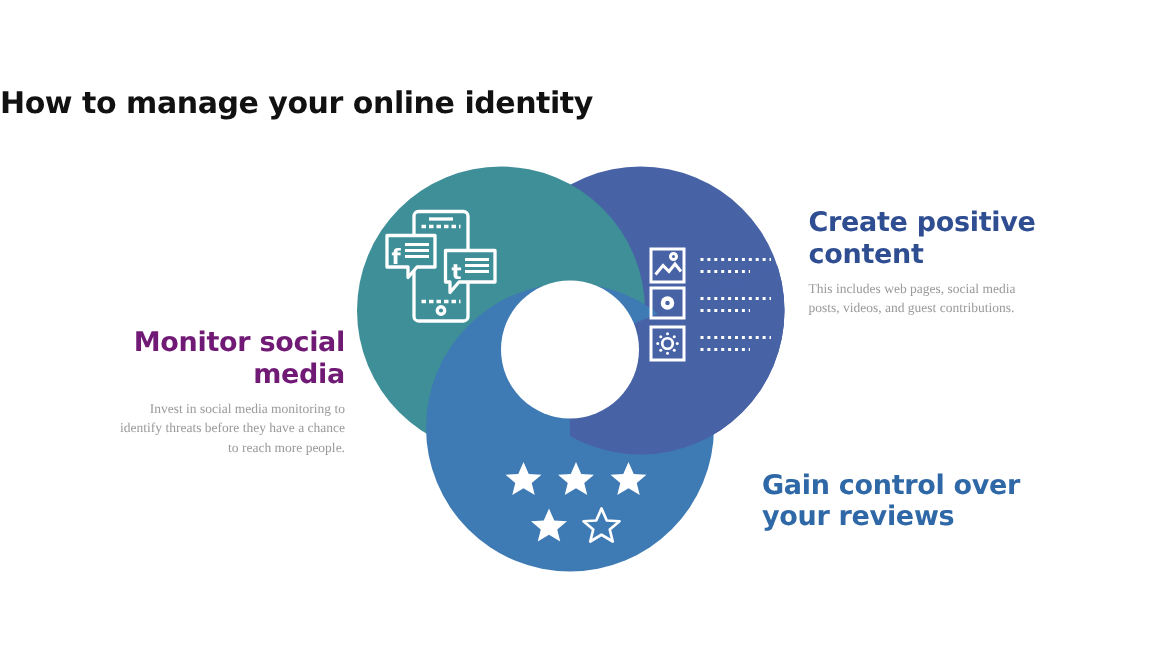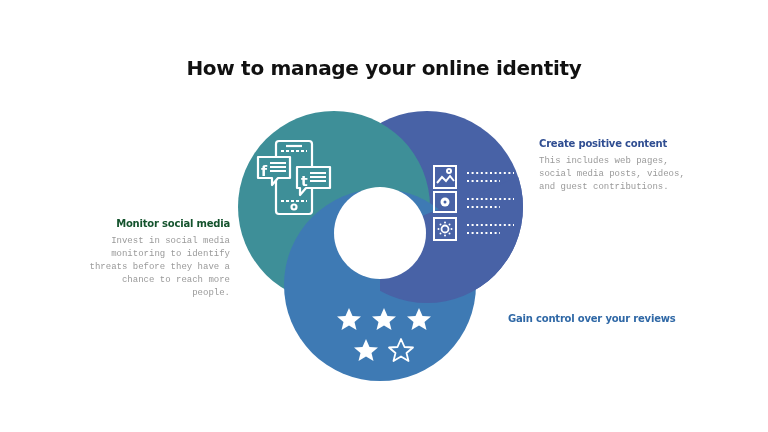--- a/index.html
+++ b/index.html
@@ -1,35 +1,35 @@
 <!DOCTYPE html>
 <html><head>
   <meta charset="utf-8">
   <style>
     html, body { margin: 0; padding: 0; }
     body {
       width: 768px; height: 432px; background: #ffffff; position: relative; overflow: hidden;
       font-family: "Liberation Sans", sans-serif;
     }
     .title {
-      position: absolute; left: 0; top: 56px; width: 768px; text-align: center;
+      position: absolute; left: 0; top: 56px; width: 768px; text-align: left;
       font-family: "DejaVu Sans", sans-serif; font-weight: bold; font-size: 20px; color: #111111;
       letter-spacing: -0.3px;
     }
     .diagram { position: absolute; left: 0; top: 0; }
     .block { position: absolute; }
     .block h3 {
-      margin: 0 0 6px 0; font-family: "DejaVu Sans", sans-serif; font-weight: bold; font-size: 10px;
+      margin: 0 0 6px 0; font-family: "DejaVu Sans", sans-serif; font-weight: bold; font-size: 18px;
       letter-spacing: -0.2px;
     }
     .block p {
-      margin: 0; font-family: Liberation Mono, monospace; font-size: 9px; line-height: 13px; color: #9a9a9a;
+      margin: 0; font-family: Liberation Serif, serif; font-size: 9px; line-height: 13px; color: #9a9a9a;
     }
     .b-monitor { left: 80px; top: 218px; width: 150px; text-align: right; }
-    .b-monitor h3 { color: #14532d; }
+    .b-monitor h3 { color: #701a75; }
     .b-create { left: 539px; top: 138px; width: 180px; }
     .b-create h3 { color: #2f4d91; }
     .b-reviews { left: 508px; top: 313px; width: 200px; }
     .b-reviews h3 { color: #2f68a6; }
   </style>
 </head>
 <body>
 
 <div class="title">How to manage your online identity</div>
 

